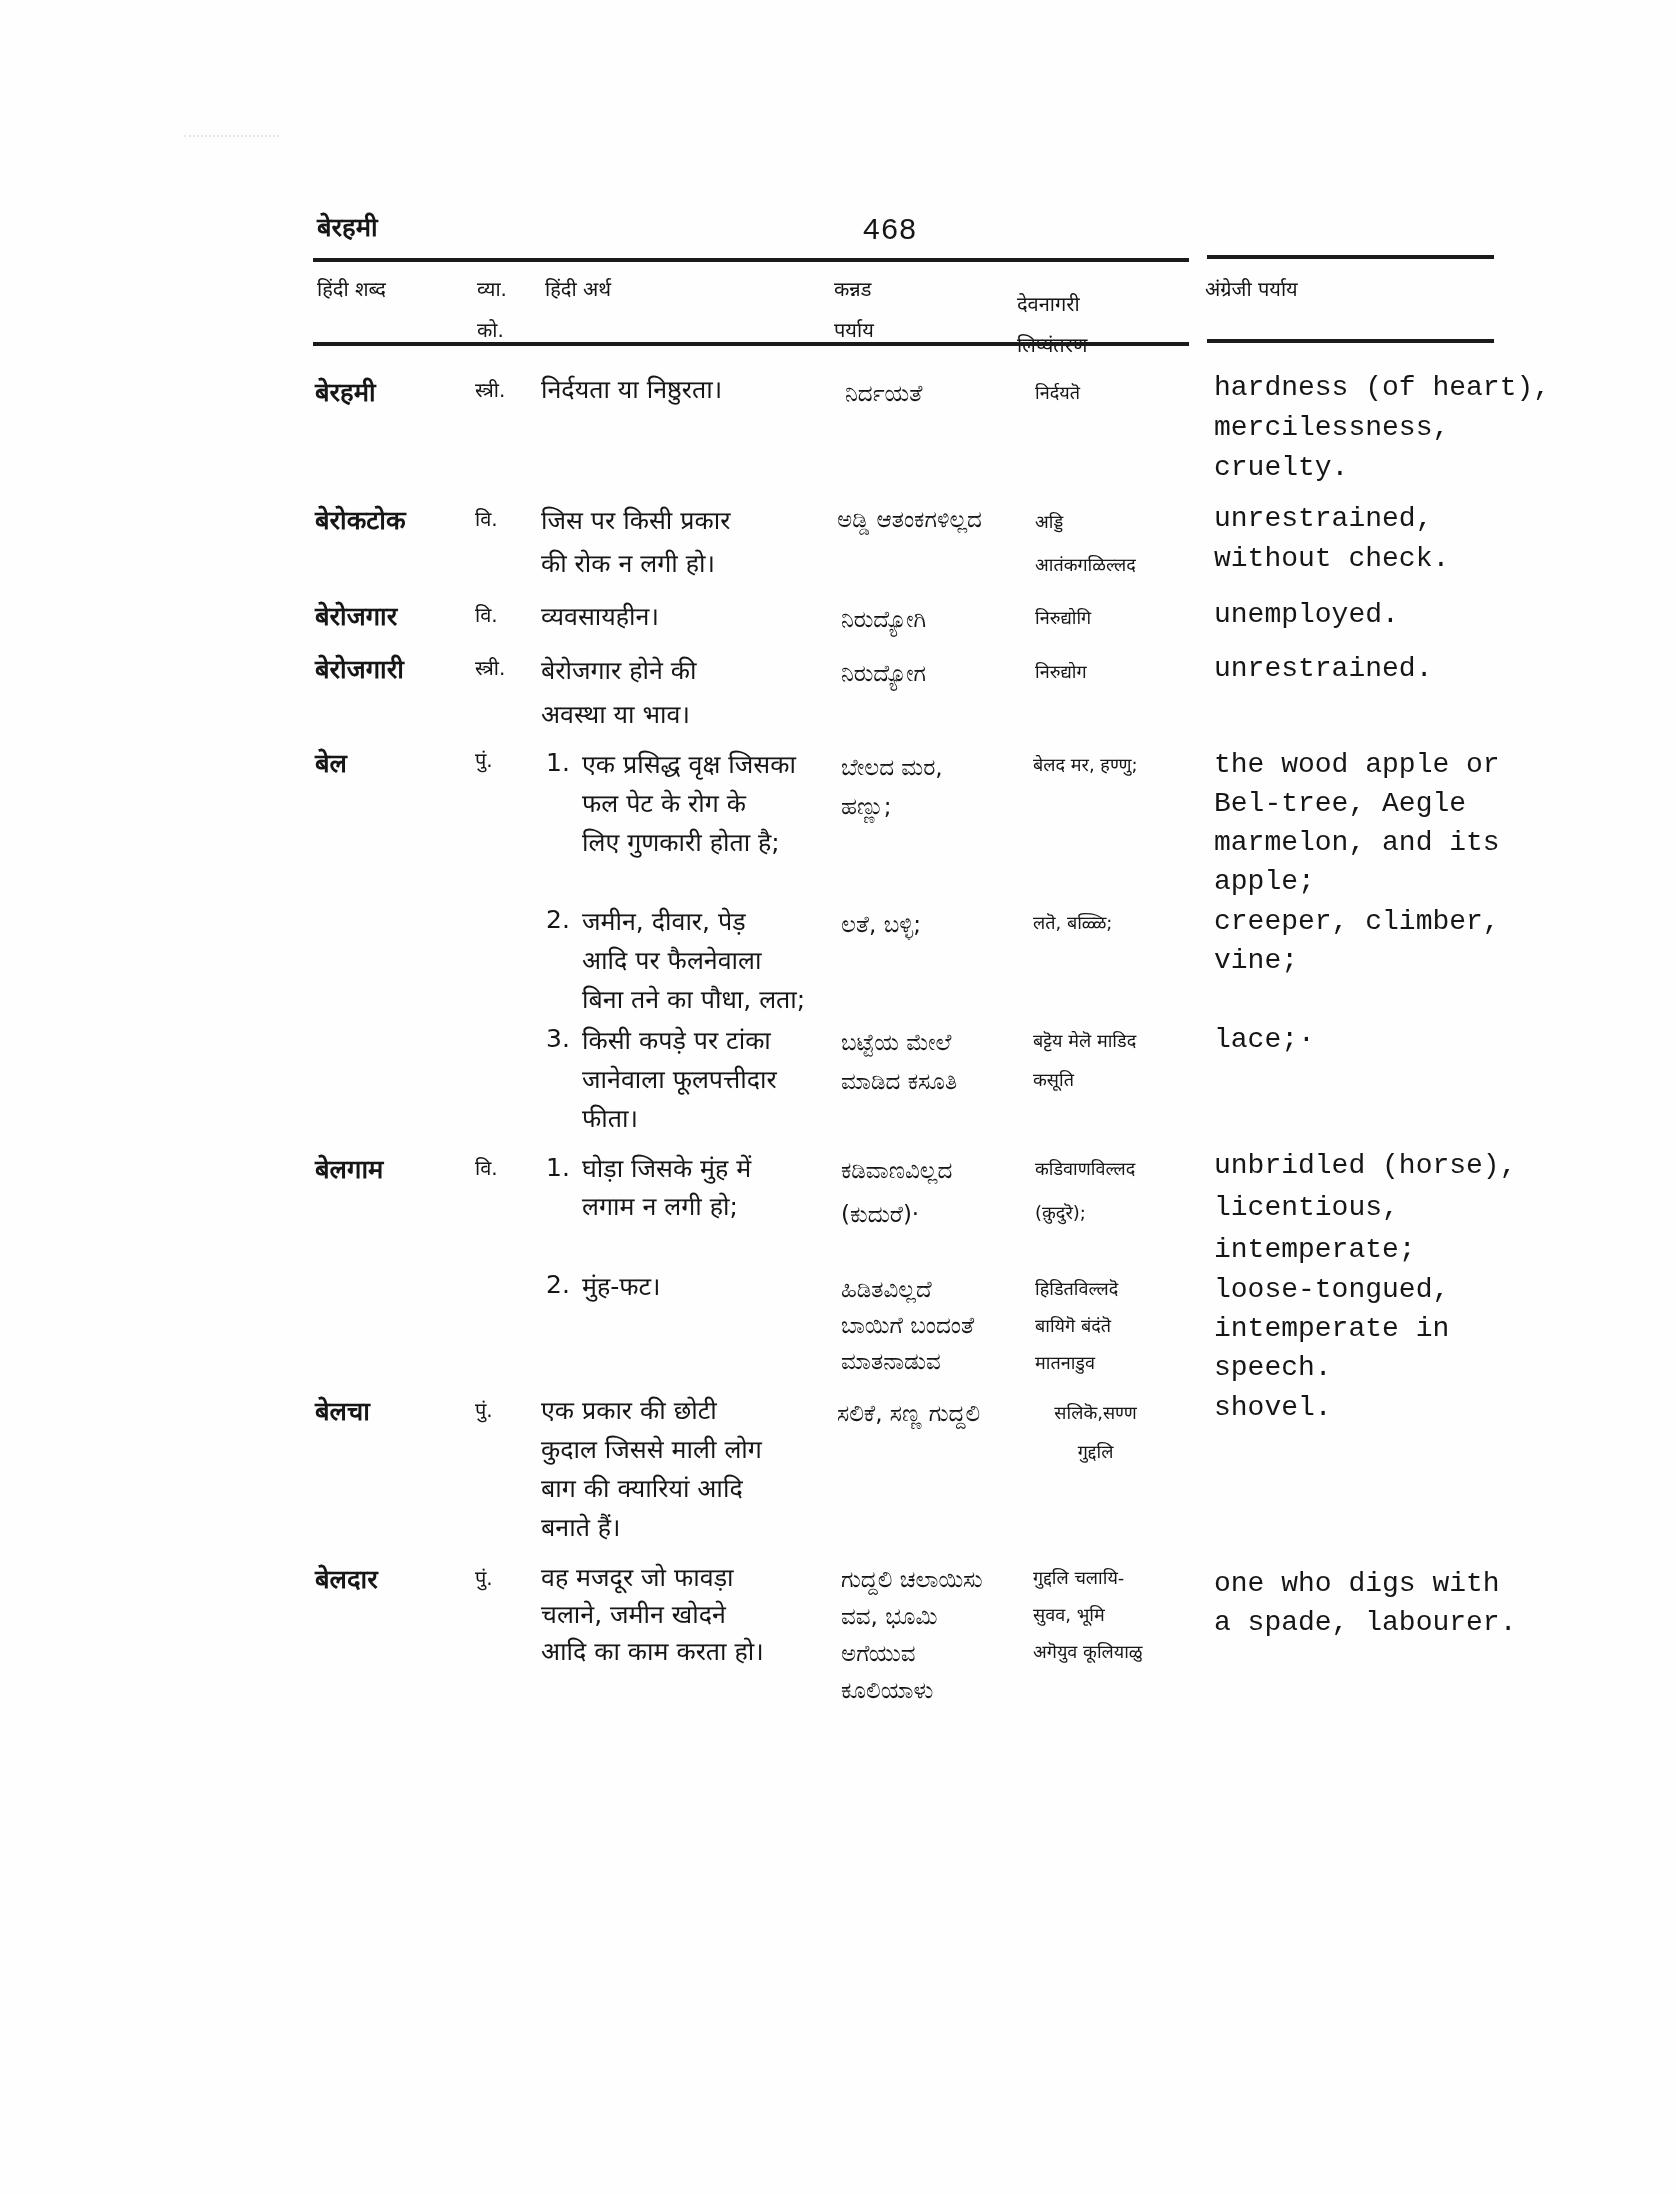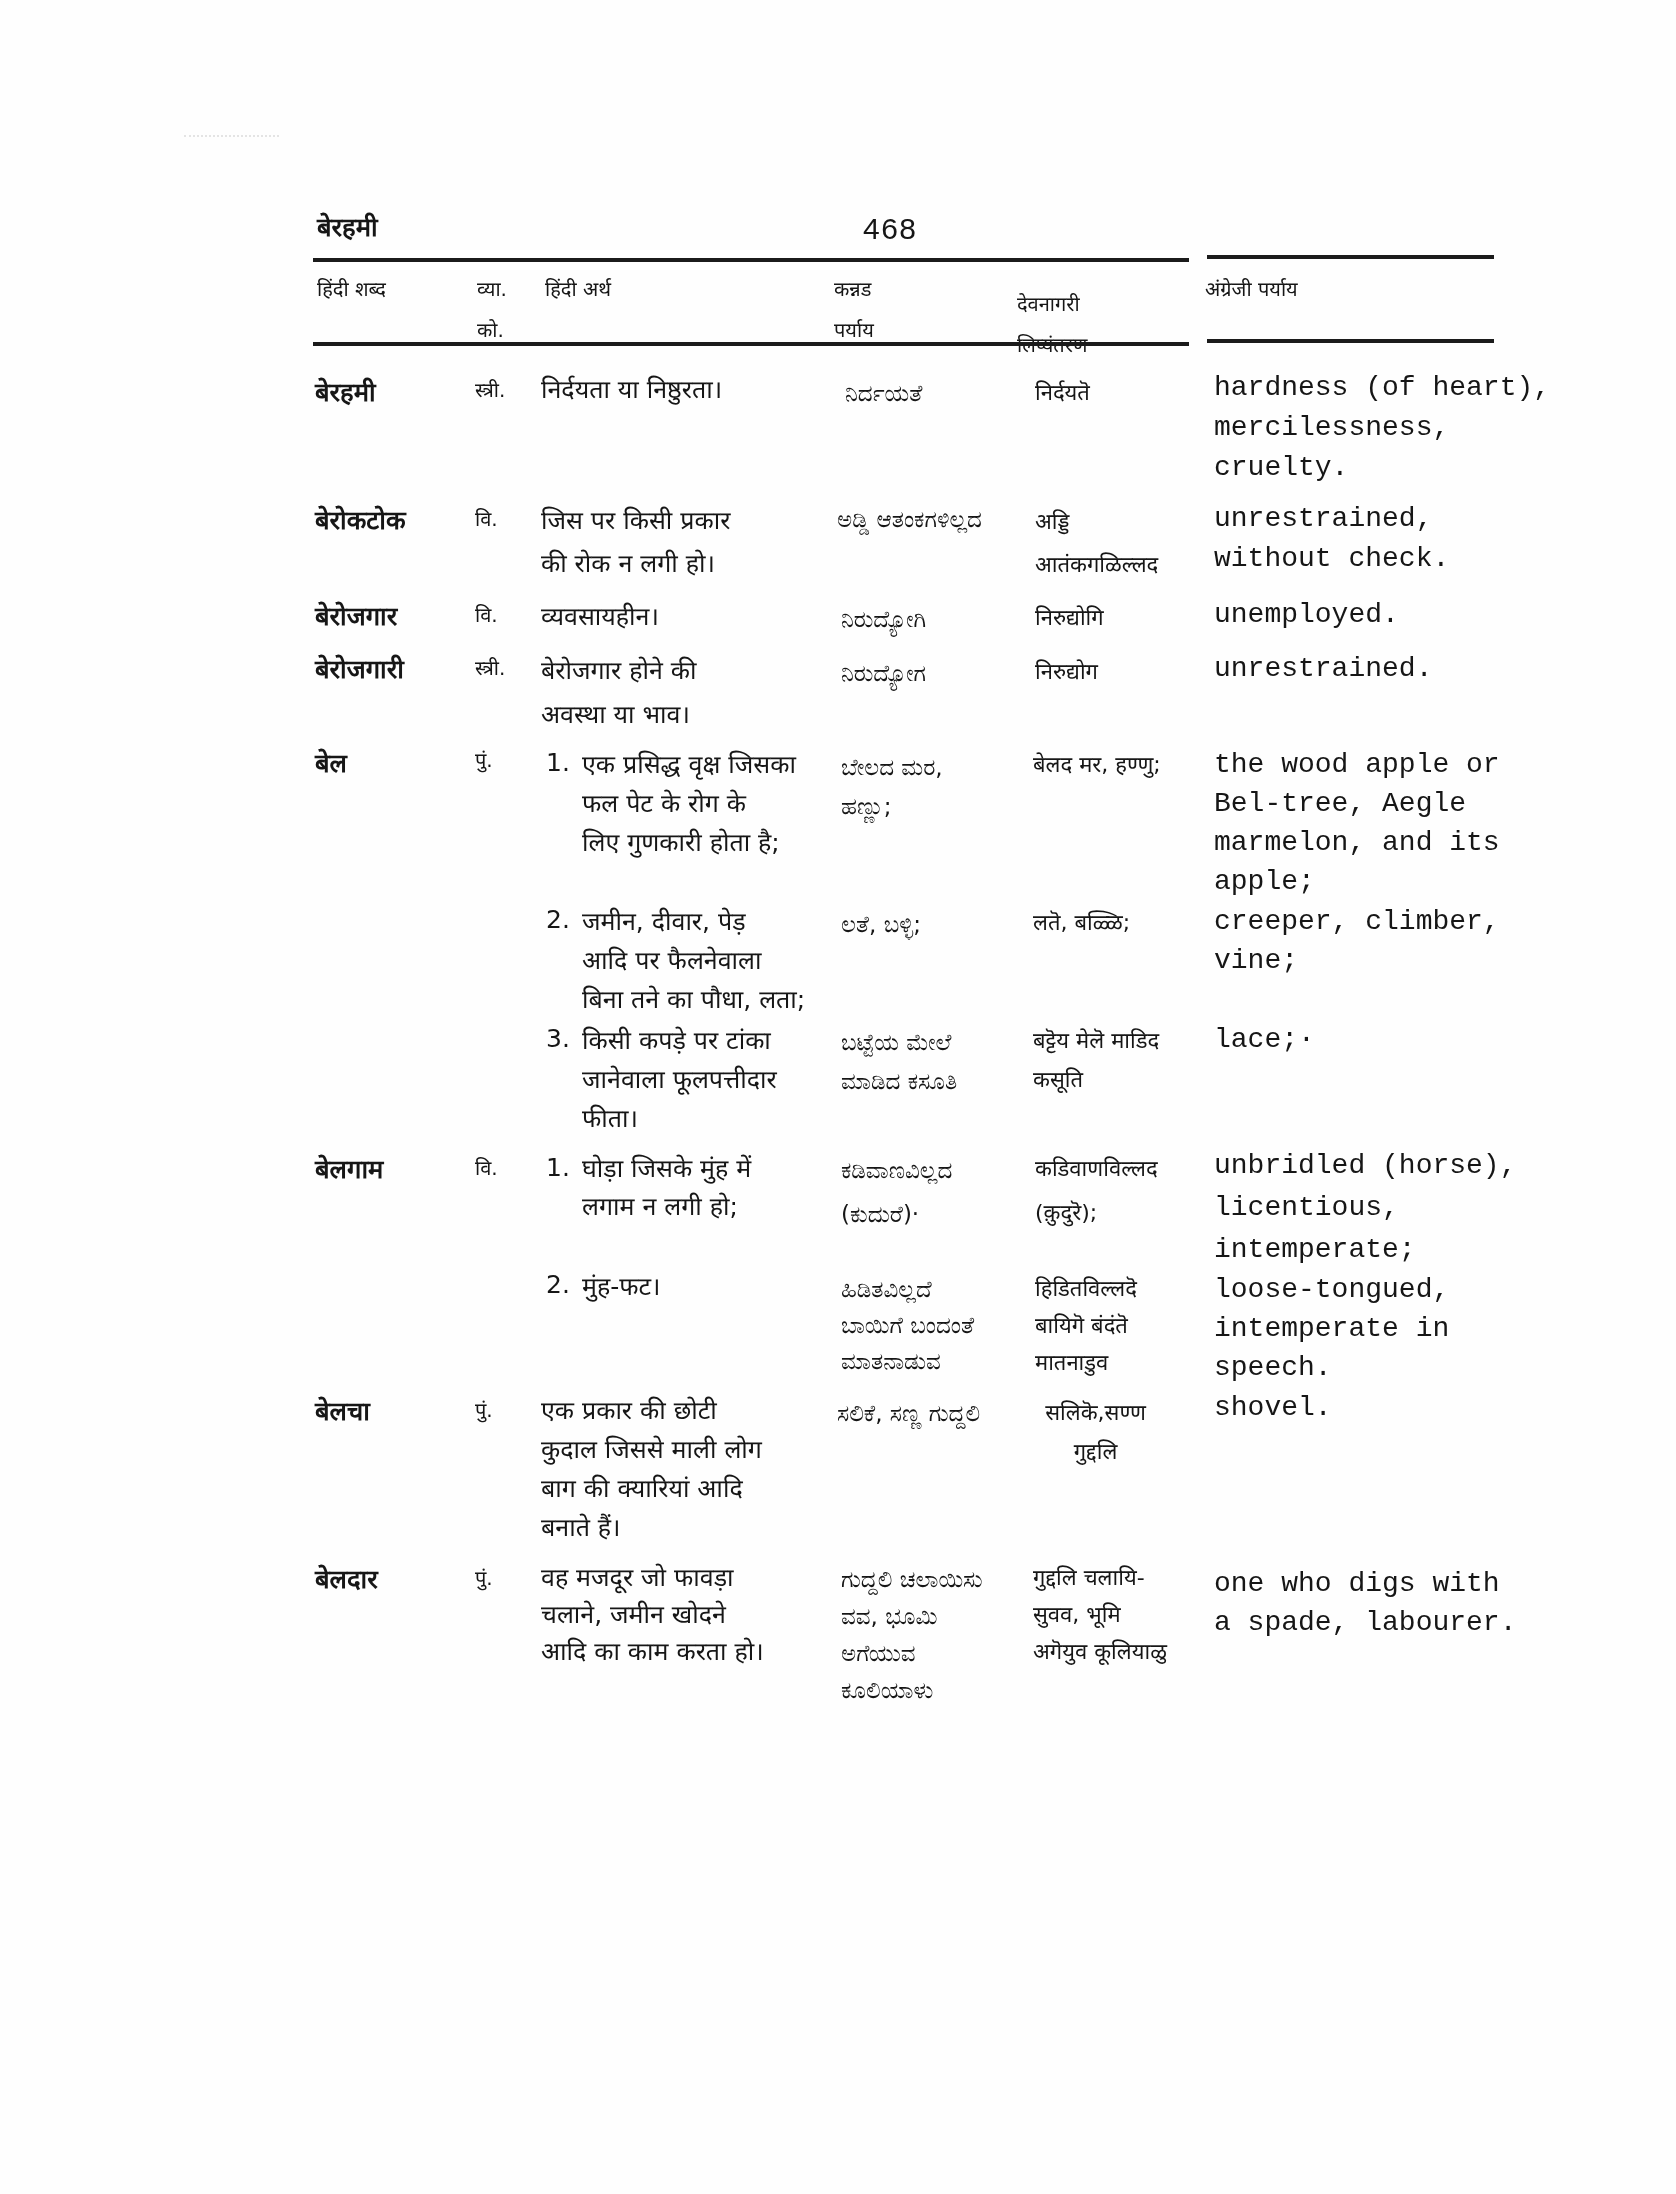--- a/index.html
+++ b/index.html
@@ -10,21 +10,21 @@
   .abs{position:absolute;white-space:nowrap}
   .guide{font-weight:bold;font-size:25.6px}
   .pgno{font-family:Liberation Sans, sans-serif;font-size:30px;letter-spacing:1.5px}
   .hdr{font-weight:normal;font-size:20px;line-height:41px}
   .rule{position:absolute;height:3.7px;background:#1b1b1b}
   .hw{font-weight:bold;font-size:25.6px}
   .pos{font-size:20px}
   .num{font-size:25px}
   .hi{font-size:25px;line-height:39px}
   .kn{font-size:23px;line-height:39px}
-  .dv{font-size:22px;line-height:39px}
+  .dv{font-size:18px;line-height:39px}
   .en{font-family:Liberation Mono, monospace;font-size:28px;line-height:40px}
   .artifact{position:absolute;width:95px;border-top:2.9px dotted #e4e4e4}
 </style>
 </head>
 <body>
 
 <div class="artifact" style="left:184px;top:135px"></div>
 
 <div class="abs guide" style="left:317px;top:209px">बेरहमी</div>
 <div class="abs pgno" style="left:863px;top:212px">468</div>

